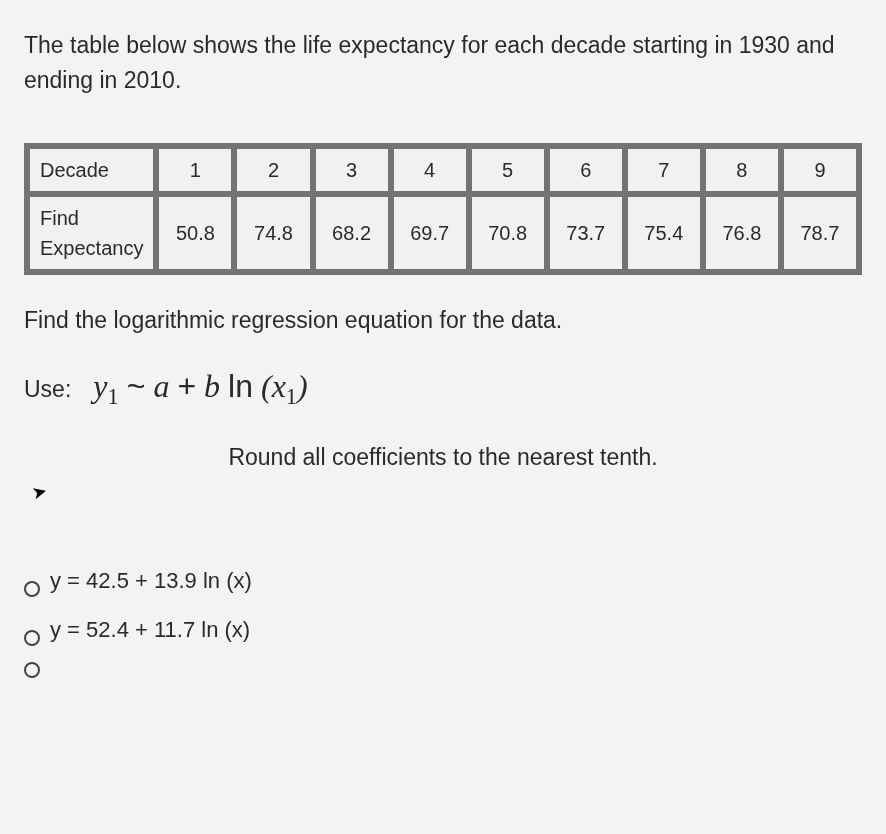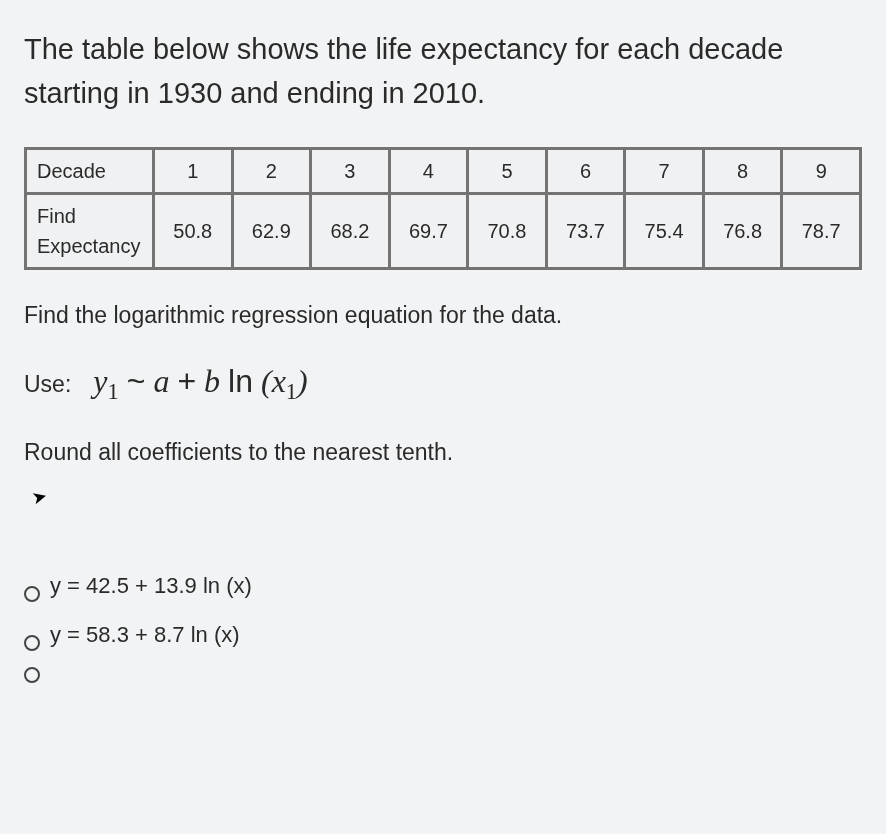--- a/index.html
+++ b/index.html
@@ -6,41 +6,41 @@
     body {
       width: 886px;
       height: 834px;
       font-family: Arial, Helvetica, sans-serif;
       background: #f2f3f4;
       color: #2a2a2a;
       padding: 28px 24px;
       font-size: 22px;
       line-height: 1.5;
     }
-    .intro { margin-bottom: 32px; font-size: 29px; }
+    .intro { margin-bottom: 46px; font-size: 23px; }
     table {
       border-collapse: collapse;
       width: 100%;
       margin-bottom: 28px;
       font-size: 20px;
       background: #f0f1f2;
     }
     table td {
-      border: 3px solid #737373;
+      border: 6px solid #737373;
       padding: 6px 10px;
       text-align: center;
       vertical-align: middle;
     }
     table td.label-cell { text-align: left; width: 128px; }
     .prompt { margin: 22px 0 24px; font-size: 23px; }
     .use-line { margin: 16px 0 26px; font-size: 23px; display: flex; align-items: baseline; gap: 22px; }
     .formula { font-family: "Times New Roman", serif; font-style: italic; font-size: 32px; }
     .formula sub { font-size: 0.7em; font-style: normal; }
     .plain { font-style: normal; font-family: Arial, sans-serif; }
-    .round-line { margin-bottom: 10px; font-size: 23px; }
+    .round-line { font-size: 23px; text-align: center; }
     .cursor-row { height: 18px; padding-left: 8px; }
     .cursor {
       font-size: 18px;
       color: #000;
       display: inline-block;
       transform: rotate(-15deg);
     }
     .options { margin-top: 64px; }
     .option {
       display: flex;
@@ -74,21 +74,21 @@
     <td>4</td>
     <td>5</td>
     <td>6</td>
     <td>7</td>
     <td>8</td>
     <td>9</td>
   </tr>
   <tr>
     <td class="label-cell">Find Expectancy</td>
     <td>50.8</td>
-    <td>62.9</td>
+    <td>74.8</td>
     <td>68.2</td>
     <td>69.7</td>
     <td>70.8</td>
     <td>73.7</td>
     <td>75.4</td>
     <td>76.8</td>
     <td>78.7</td>
   </tr>
 </tbody>
   </table>
@@ -105,18 +105,18 @@
   <span class="cursor">➤</span>
 </div>
 
 <div class="options">
   <div class="option">
     <span class="radio"></span>
     <span class="eq">y = 42.5 + 13.9 ln (x)</span>
   </div>
   <div class="option">
     <span class="radio"></span>
-    <span class="eq">y = 58.3 + 8.7 ln (x)</span>
+    <span class="eq">y = 52.4 + 11.7 ln (x)</span>
   </div>
   <div class="option">
     <span class="radio"></span>
   </div>
 </div>
 
 </body></html>

